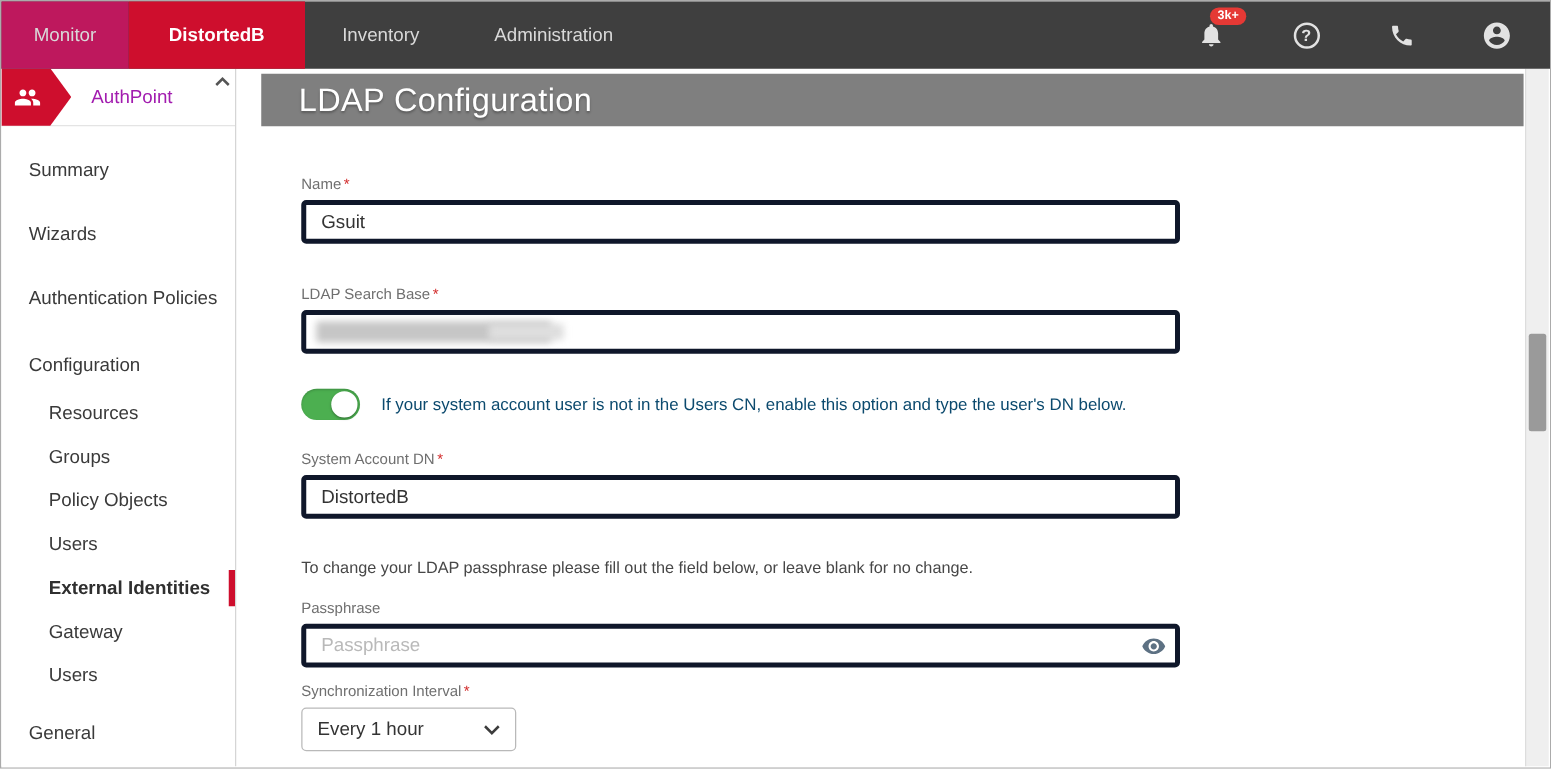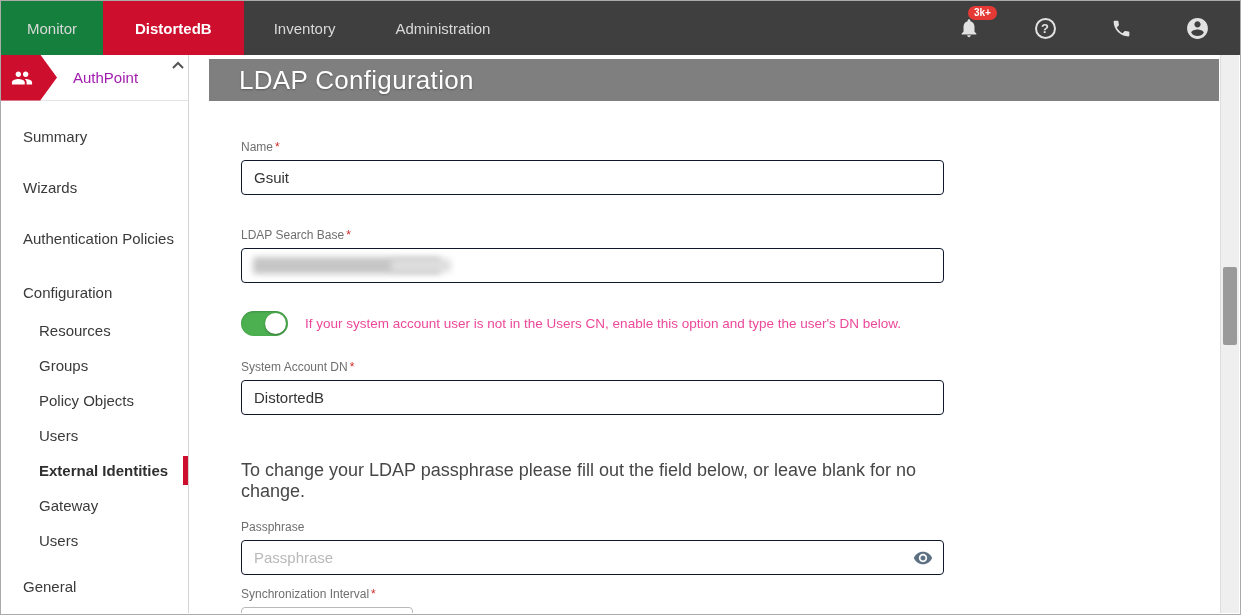--- a/index.html
+++ b/index.html
@@ -3,21 +3,21 @@
 <meta charset="utf-8">
 <style>
   * { box-sizing: border-box; margin: 0; padding: 0; }
   html,body { background:#fff; }
   body { font-family: "Liberation Sans", sans-serif; }
   .page { position:relative; width:1241px; height:615px; border:1px solid #ababab; background:#fff; overflow:hidden; }
 
   
   .topnav { position:absolute; top:0; left:0; right:0; height:54px; background:#3f3f3f; display:flex; align-items:stretch; z-index:5; }
   .nav-item { display:flex; align-items:center; padding:0 30px; font-size:15px; color:#d9d9d9; cursor:pointer; }
-  .nav-item.first { background:#15803d; padding:0 26px; }
+  .nav-item.first { background:#be185d; padding:0 26px; }
   .nav-item.active { background:#ce0e2d; color:#fff; font-weight:700; padding:0 32px; }
   .nav-icons { margin-left:auto; display:flex; align-items:center; gap:50px; padding-right:30px; }
   .icon-btn { position:relative; width:26px; height:26px; display:flex; align-items:center; justify-content:center; cursor:pointer; }
   .icon-btn svg { fill:#e2e2e2; }
   .badge { position:absolute; top:-9px; left:12px; background:#e53935; color:#fff; font-size:10px; font-weight:700;
            padding:2px 6px; border-radius:9px; line-height:1; white-space:nowrap; }
   .help-circle { width:21px; height:21px; border:2px solid #e2e2e2; border-radius:50%; color:#e2e2e2;
                  font-size:13px; font-weight:700; display:flex; align-items:center; justify-content:center; }
 
   
@@ -40,39 +40,39 @@
   
   .content { position:absolute; top:54px; left:189px; right:21px; bottom:1px; background:#fff; overflow:hidden; }
   .page-header { margin:4px 0 12px 19px; height:42px; background:#7f7f7f; display:flex; align-items:center; padding-left:30px; }
   .page-title { color:#fff; font-size:26px; font-weight:400; letter-spacing:.3px; text-shadow:0 1px 2px rgba(0,0,0,.3); }
 
   .form { margin-left:51px; width:703px; }
   .field { margin-top:33px; }
   .field.first { margin-top:39px; }
   .field-label { display:block; font-size:12px; color:#6f6f6f; margin-bottom:6px; }
   .req { color:#d22b2b; margin-left:2px; font-size:12px; }
-  .text-input { width:100%; height:35px; border:1px solid #0f172a; border-radius:4px; font-size:15px; color:#333;
+  .text-input { width:100%; height:35px; border:4px solid #0f172a; border-radius:4px; font-size:15px; color:#333;
                 padding:0 40px 0 12px; font-family:inherit; outline:none; background:#fff; }
   .text-input.noicon { padding-right:12px; }
   .text-input::placeholder { color:#b9b9b9; }
   .input-wrap { position:relative; }
   .redacted-blob { position:absolute; left:12px; top:9px; width:188px; height:17px; background:#c6c6c6; border-radius:2px;
                    filter: blur(3px); }
   .redacted-blob2 { position:absolute; left:150px; top:11px; width:60px; height:13px; background:#dedede; border-radius:2px;
                     filter: blur(3px); }
 
   .toggle-row { display:flex; align-items:center; margin-top:28px; }
   .toggle { position:relative; width:47px; height:25px; border-radius:13px; background:#4caf50; flex:0 0 auto; cursor:pointer;
             box-shadow: inset 0 1px 2px rgba(0,0,0,.18); }
   .toggle .knob { position:absolute; top:2px; right:2px; width:21px; height:21px; border-radius:50%; background:#fff;
                   box-shadow:0 1px 2px rgba(0,0,0,.35); }
-  .toggle-text { margin-left:17px; font-size:13.5px; color:#ec4899; }
+  .toggle-text { margin-left:17px; font-size:13.5px; color:#0c4a6e; }
 
   .sysdn { margin-top:24px; }
-  .note { margin-top:45px; font-size:18px; color:#474747; }
+  .note { margin-top:31px; font-size:13px; color:#474747; }
   .pass-field { margin-top:18px; }
   .eye-btn { position:absolute; right:11px; top:8px; width:20px; height:20px; cursor:pointer; }
   .eye-btn svg { fill:#5d7183; }
 
   .sync-field { margin-top:12px; }
   .select { width:172px; height:35px; border:1px solid #b9b9b9; border-radius:4px; background:#fff; display:flex;
             align-items:center; justify-content:space-between; padding:0 12px; font-size:15px; color:#333; cursor:pointer; }
   .select svg { stroke:#3c3c3c; }
 
   

